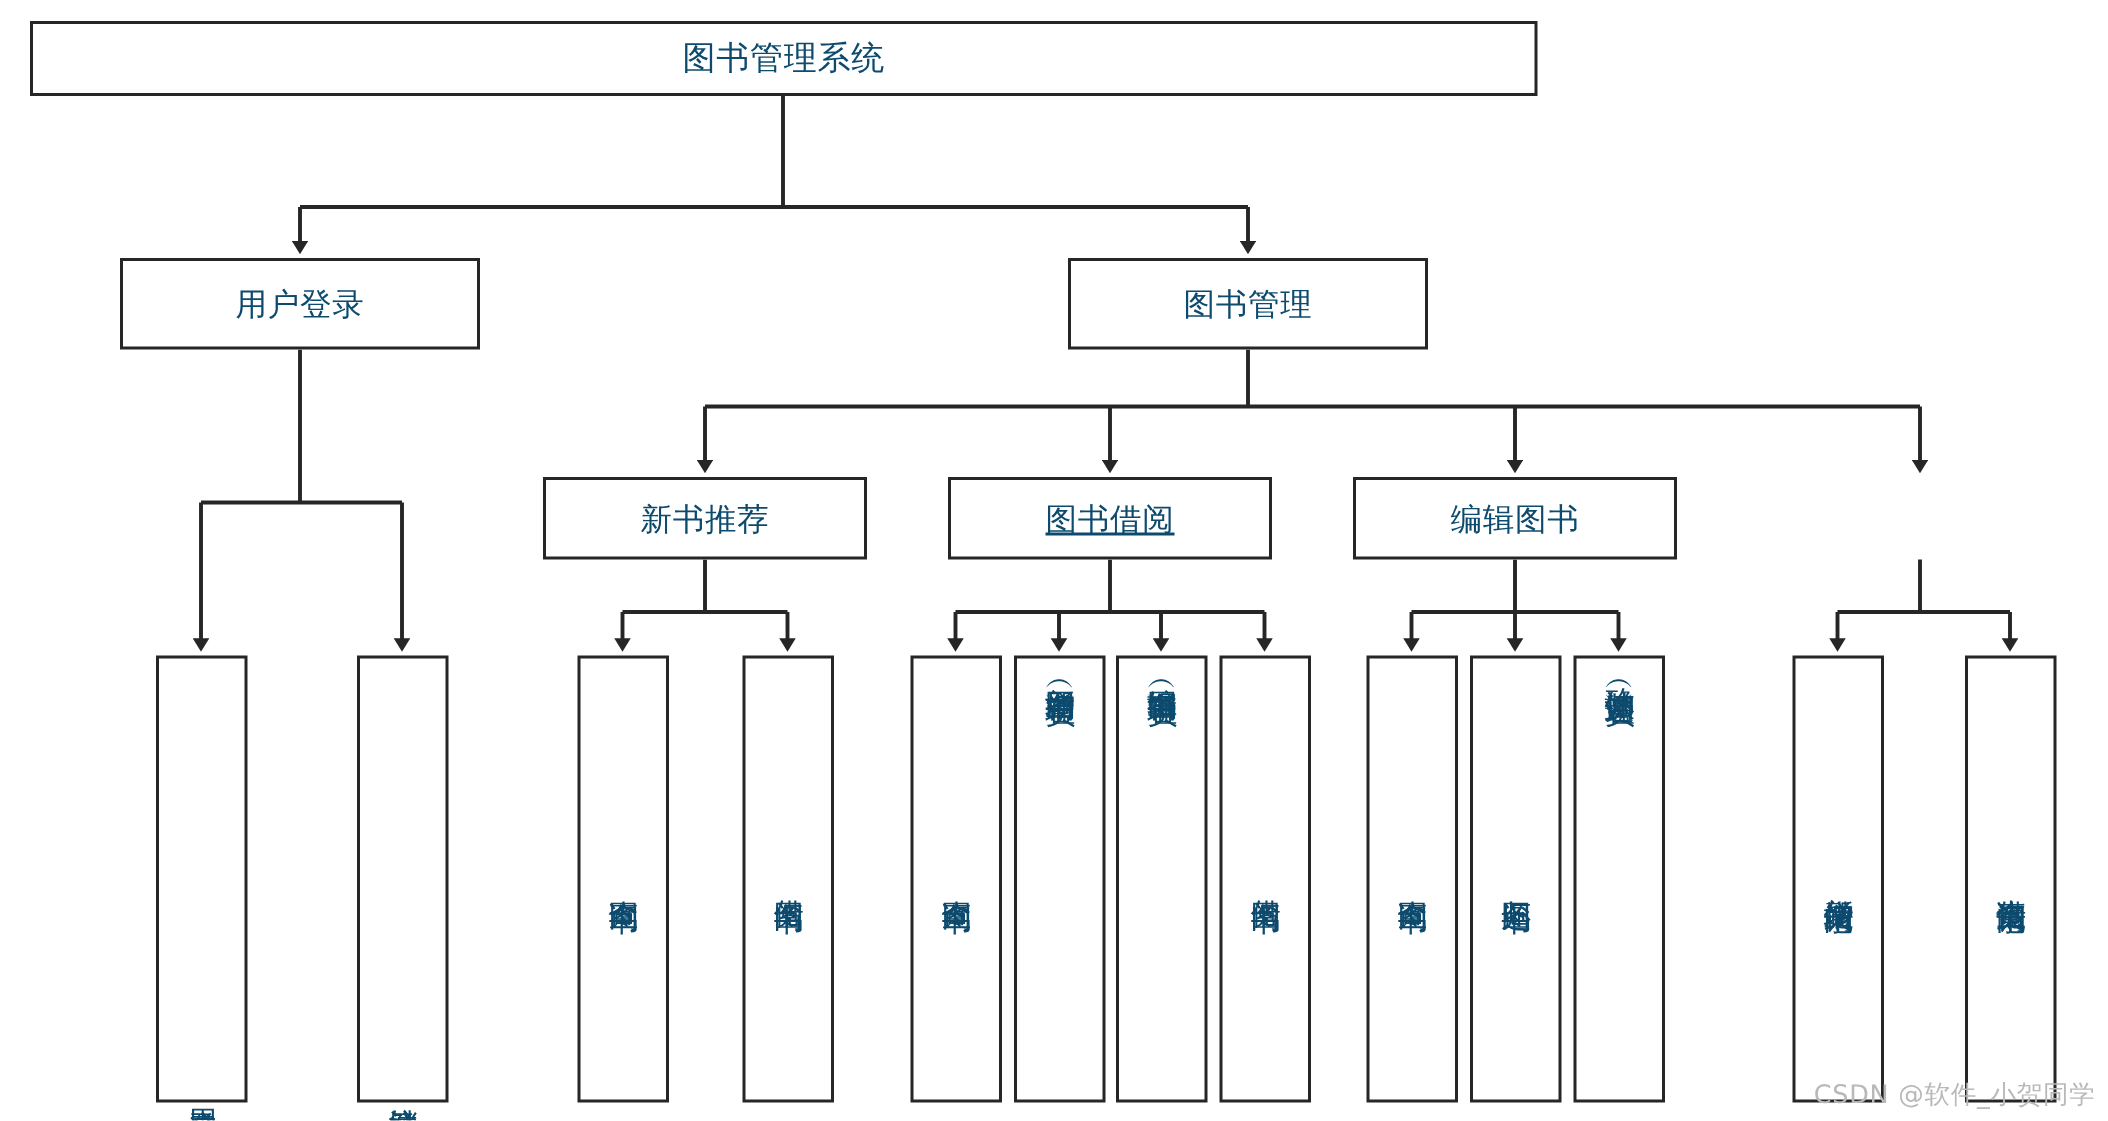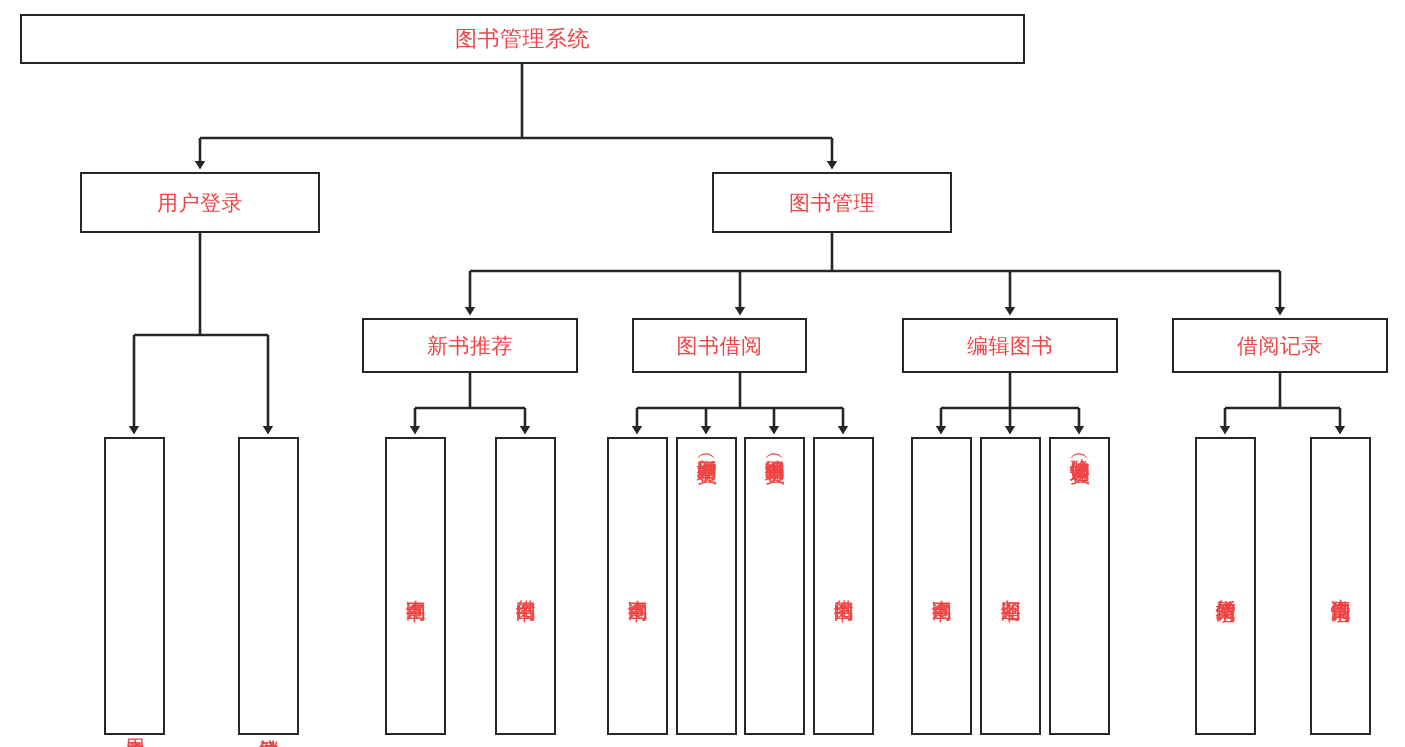--- a/index.html
+++ b/index.html
@@ -26,21 +26,21 @@
     height: 747px;
   }
   .node {
     position: absolute;
     box-sizing: border-box;
     border: 2px solid #262626;
     background: #ffffff;
     display: flex;
     align-items: center;
     justify-content: center;
-    color: #ef4444;
+    color: #0c4a6e;
   }
   .node-h {
     font-size: 21px;
     letter-spacing: 0.5px;
   }
   .node-root {
     font-size: 22px;
   }
   .node-v {
     align-items: flex-start;
@@ -136,29 +136,26 @@
   <div class="node node-h" style="left:80px; top:172px; width:240px; height:61px;">
     <span>用户登录</span>
   </div>
   <div class="node node-h" style="left:362px; top:318px; width:216px; height:55px;">
     <span>新书推荐</span>
   </div>
 
   <div class="node node-h" style="left:712px; top:172px; width:240px; height:61px;">
     <span>图书管理</span>
   </div>
-  <div class="node node-h" style="left:632px; top:318px; width:175px; height:55px;">
+  <div class="node node-h" style="left:632px; top:318px; width:216px; height:55px;text-decoration:underline;">
     <span>图书借阅</span>
   </div>
   <div class="node node-h" style="left:902px; top:318px; width:216px; height:55px;">
     <span>编辑图书</span>
   </div>
-  <div class="node node-h" style="left:1172px; top:318px; width:216px; height:55px;">
-    <span>借阅记录</span>
-  </div>
 
   <div class="node node-v align-bottom" style="left:104px; top:437px; width:61px; height:298px;">
     <span class="vlabel">用户登录</span>
   </div>
   <div class="node node-v align-bottom" style="left:238px; top:437px; width:61px; height:298px;">
     <span class="vlabel">注销登录</span>
   </div>
 
   <div class="node node-v align-mid" style="left:385px; top:437px; width:61px; height:298px;">
     <span class="vlabel">查询图书</span>
@@ -190,14 +187,15 @@
     <span class="vlabel">确认归还（管理员）</span>
   </div>
 
   <div class="node node-v align-mid" style="left:1195px; top:437px; width:61px; height:298px;">
     <span class="vlabel">新增借阅记录</span>
   </div>
   <div class="node node-v align-mid" style="left:1310px; top:437px; width:61px; height:298px;">
     <span class="vlabel">查询借阅记录</span>
   </div>
 
+  <div class="watermark">CSDN @软件_小贺同学</div>
 
 </div>
 
 </body></html>

